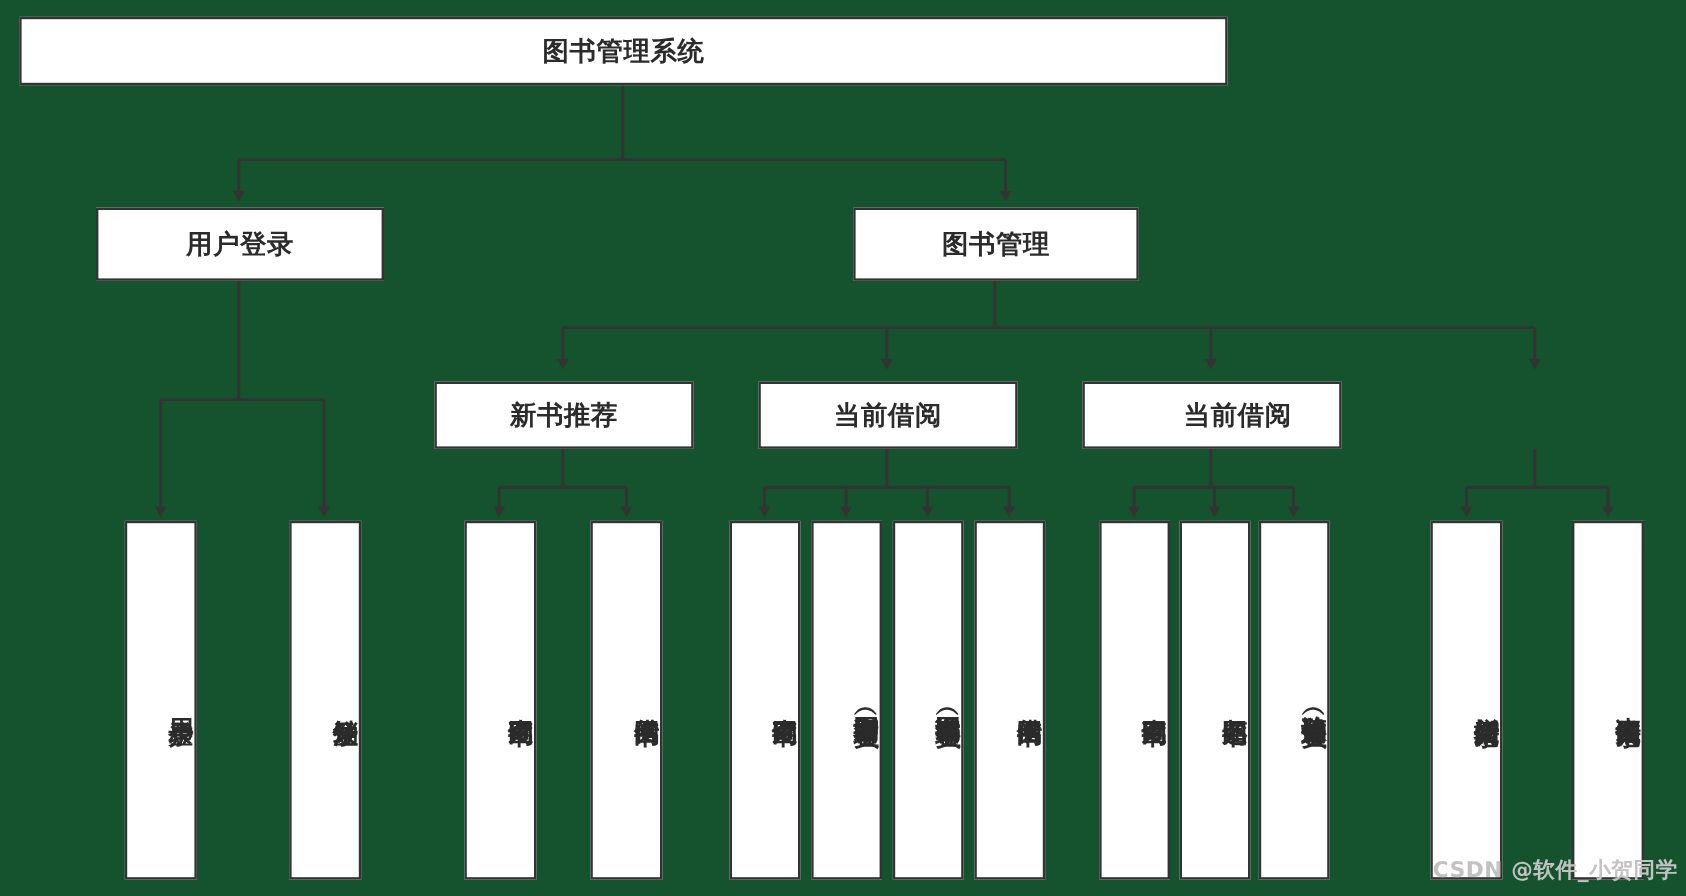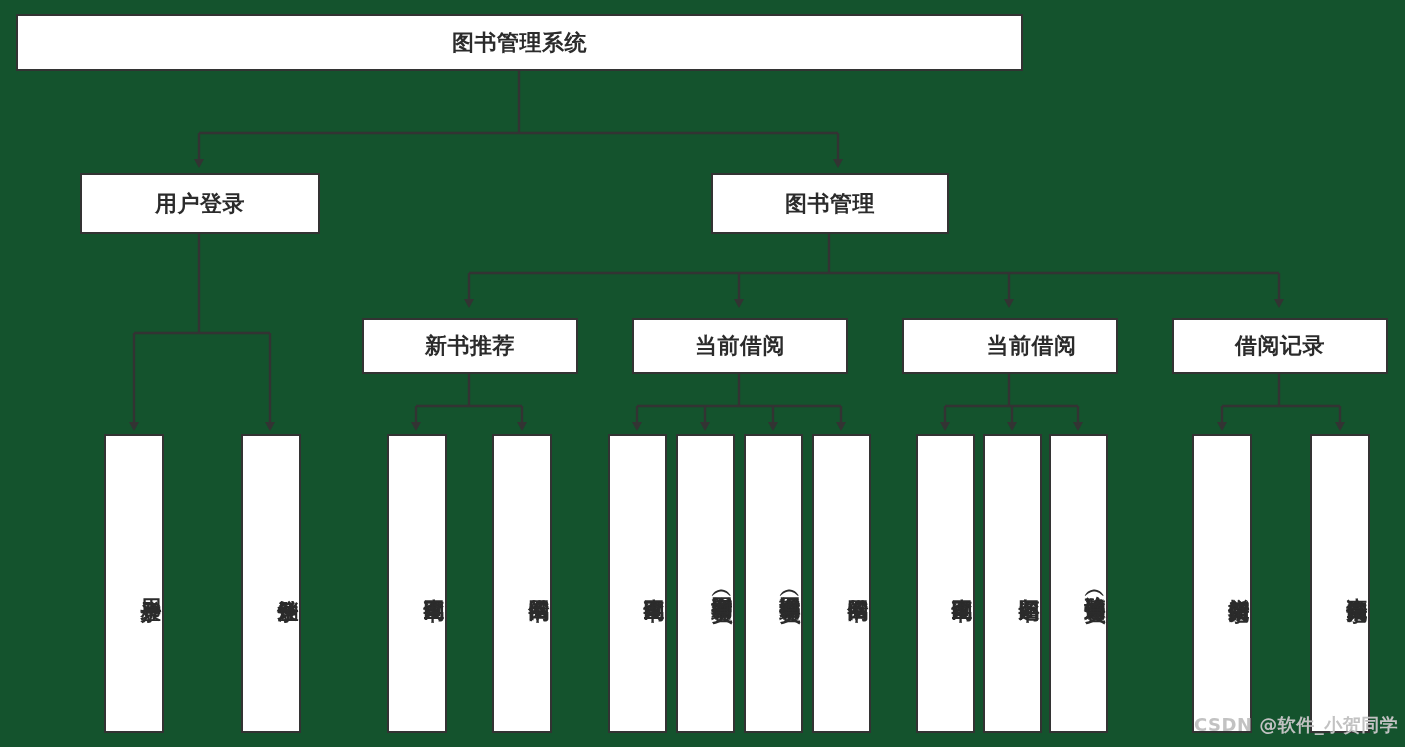--- a/index.html
+++ b/index.html
@@ -132,23 +132,20 @@
 
   <div class="node horiz" style="left:362px; top:318px; width:216px; height:56px;">
     <span>新书推荐</span>
   </div>
   <div class="node horiz" style="left:632px; top:318px; width:216px; height:56px;">
     <span>当前借阅</span>
   </div>
   <div class="node horiz" style="left:902px; top:318px; width:216px; height:56px;padding-left:43px;">
     <span>当前借阅</span>
   </div>
-  <div class="node horiz" style="left:1172px; top:318px; width:216px; height:56px;">
-    <span>借阅记录</span>
-  </div>
 
   <div class="node vert" style="left:104px; top:434px; width:60px; height:299px;">
     <span class="vlabel">用户登录</span>
   </div>
   <div class="node vert" style="left:241px; top:434px; width:60px; height:299px;">
     <span class="vlabel">注销登录</span>
   </div>
 
   <div class="node vert" style="left:387px; top:434px; width:60px; height:299px;">
     <span class="vlabel">查询图书</span>

